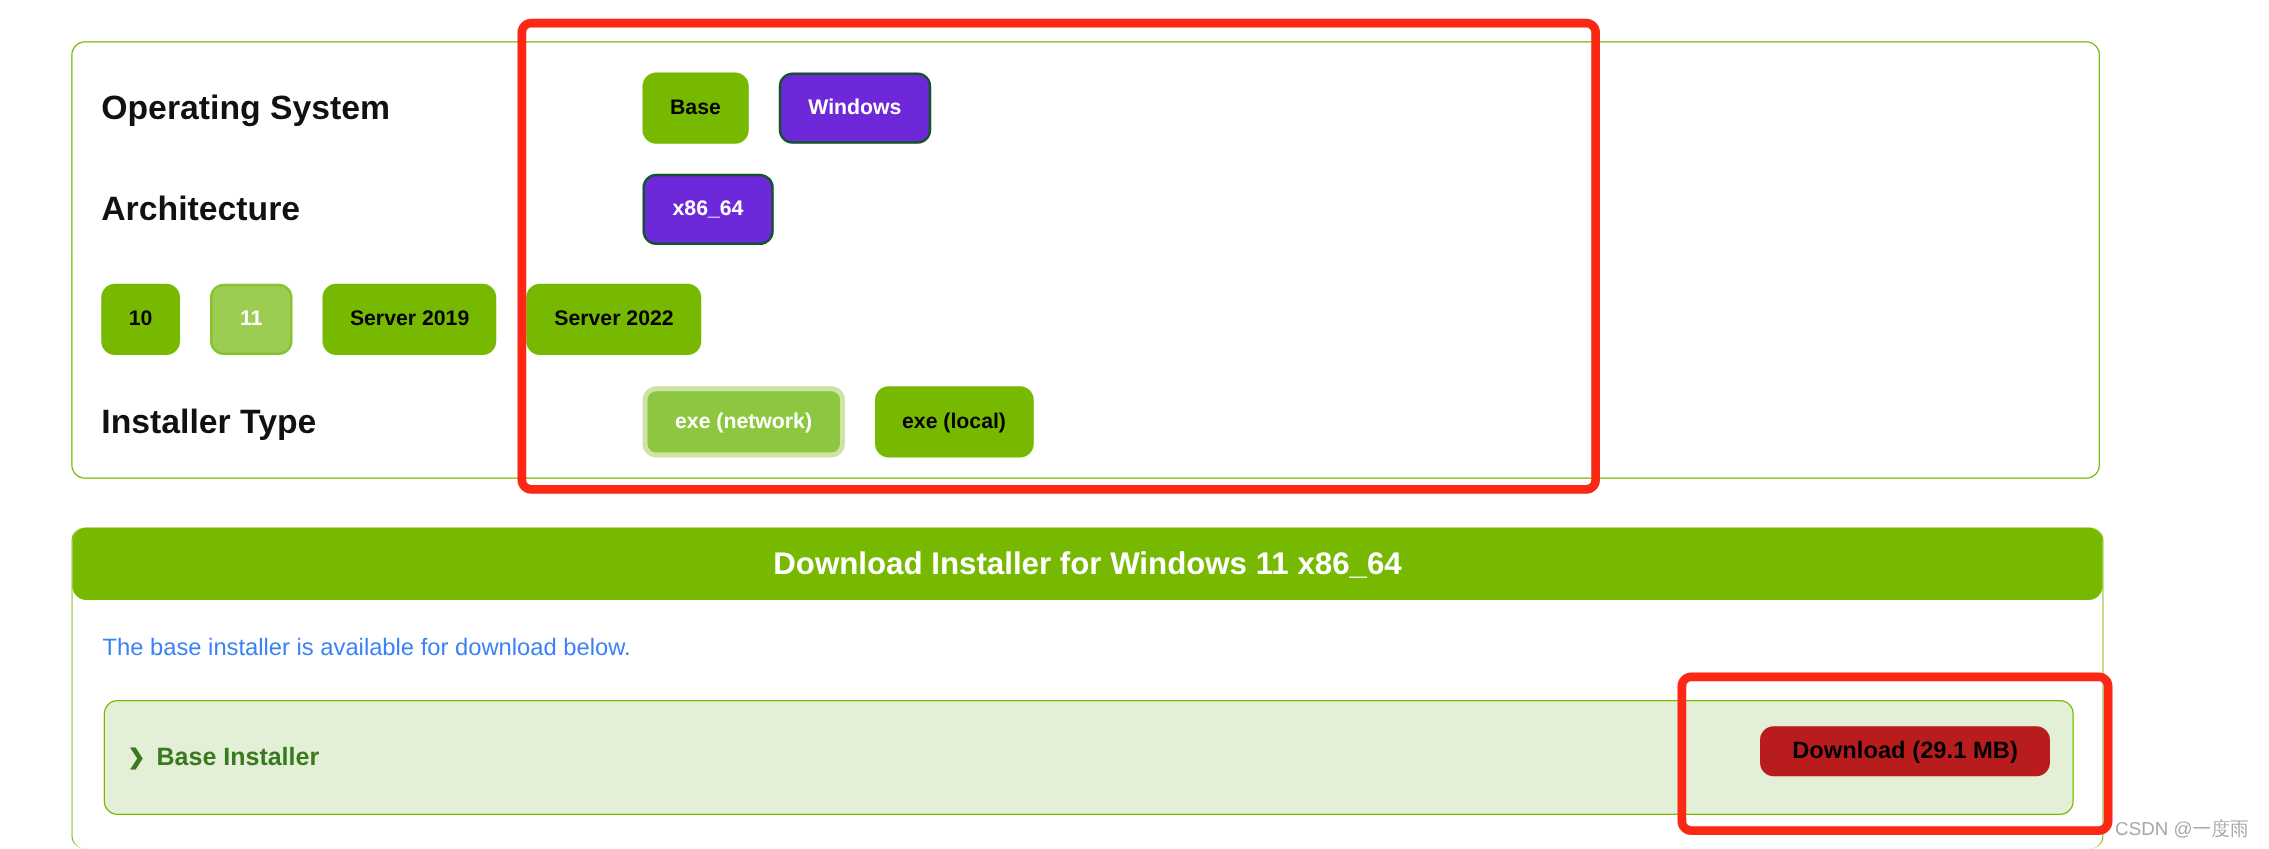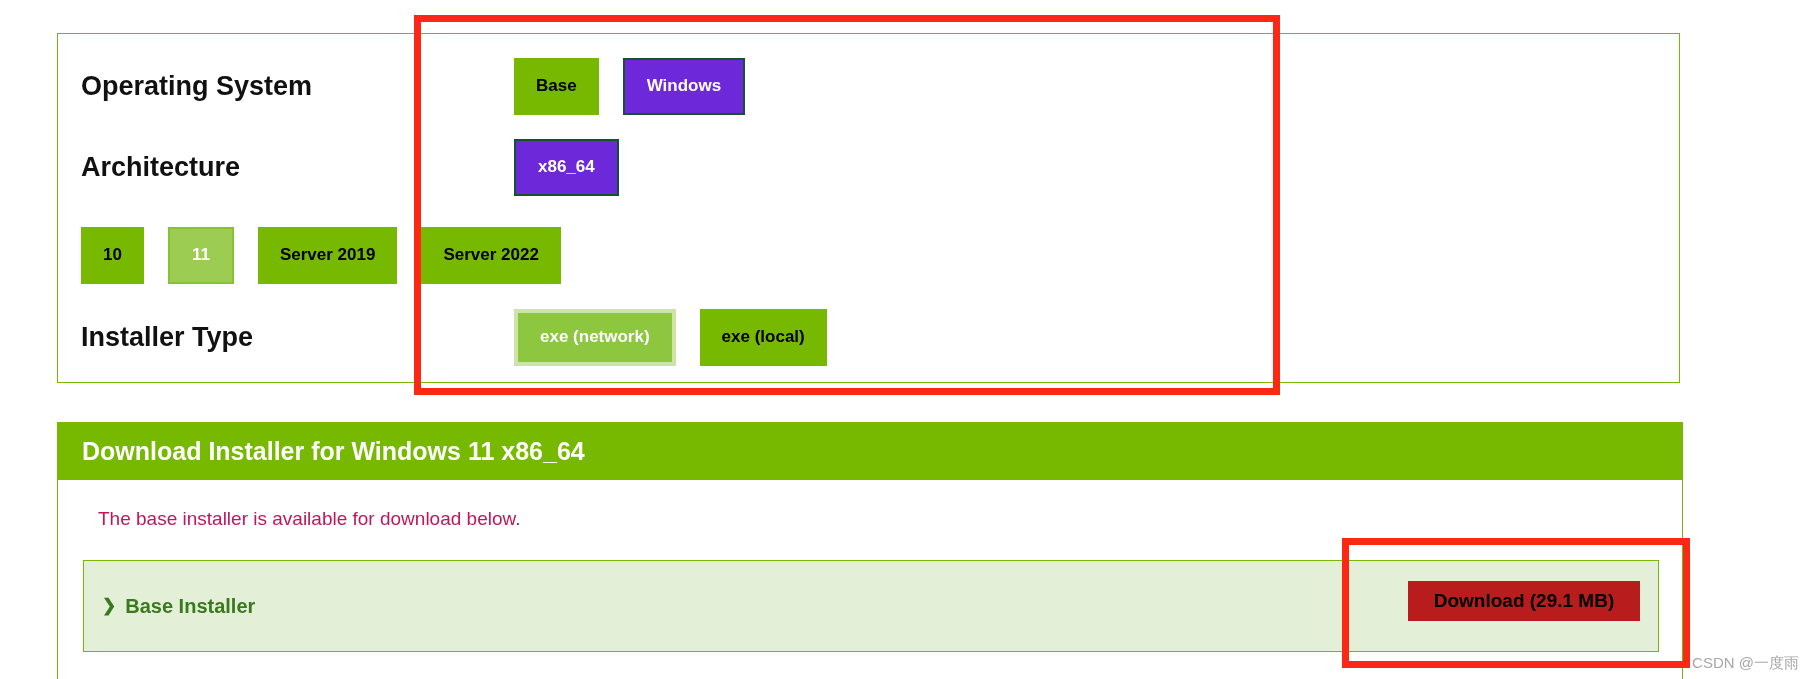--- a/index.html
+++ b/index.html
@@ -1,15 +1,15 @@
 <!DOCTYPE html>
 <html><head>
 <meta charset="utf-8">
 <style>
-  * { margin:0; padding:0; box-sizing:border-box; }
+  * { margin:0; padding:0; box-sizing:border-box;border-radius:11px; }
   html,body { width:1815px; height:679px; background:#ffffff; overflow:hidden;
               font-family:"Liberation Sans", sans-serif; position:relative; }
 
   
   .top-panel { position:absolute; left:57px; top:33px; width:1623px; height:350px;
                border:1px solid #76b900; background:#ffffff; }
   .sel-row { position:absolute; left:23px; right:8px; height:58px;
              display:flex; align-items:center; }
   .sel-row:nth-child(1){ top:23px; }
   .sel-row:nth-child(2){ top:104px; }
@@ -23,22 +23,22 @@
   .opt-btn.unselected    { background:#76b900; color:#000000; border:none; }
   .opt-btn.selected      { background:#6d28d9; color:#ffffff; border:2px solid #14532d; }
   .opt-btn.selected-light{ background:#9ccd52; color:#ffffff; border:2px solid #86c32f; }
   .opt-btn.selected-pale { background:#8dc63f; color:#ffffff; border:4px solid #cee3a6; }
 
   
   .bottom-panel { position:absolute; left:57px; top:422px; width:1626px; height:257px;
                   border-left:1px solid #76b900; border-right:1px solid #76b900;
                   background:#ffffff; }
   .dl-header { height:58px; background:#76b900; color:#ffffff; display:flex;
-               align-items:center; padding:0 24px; font-size:25px; font-weight:bold; }
-  .dl-desc { margin:28px 0 0 40px; font-size:19px; color:#be185d; }
+               align-items:center; padding:0 24px; font-size:25px; font-weight:bold;justify-content:center; }
+  .dl-desc { margin:28px 0 0 24px; font-size:19px; color:#3b82f6; }
   .installer-panel { position:absolute; left:25px; top:138px; width:1576px; height:92px;
                      background:#e3efd6; border:1px solid #76b900; }
   .base-row { display:flex; align-items:center; height:100%; padding:0 18px; }
   .base-label { color:#3a7a1f; font-weight:bold; font-size:20px; display:flex;
                 align-items:center; gap:9px; cursor:pointer; }
   .chev { font-size:17px; font-weight:bold; color:#3a7a1f; transform:translateY(-1px); }
   .dl-btn { position:absolute; right:18px; top:20px; width:232px; height:40px;
             background:#b91c1c; color:#000000; border:none; font-weight:bold;
             font-size:19px; font-family:"Liberation Sans",sans-serif; cursor:pointer; }
 

